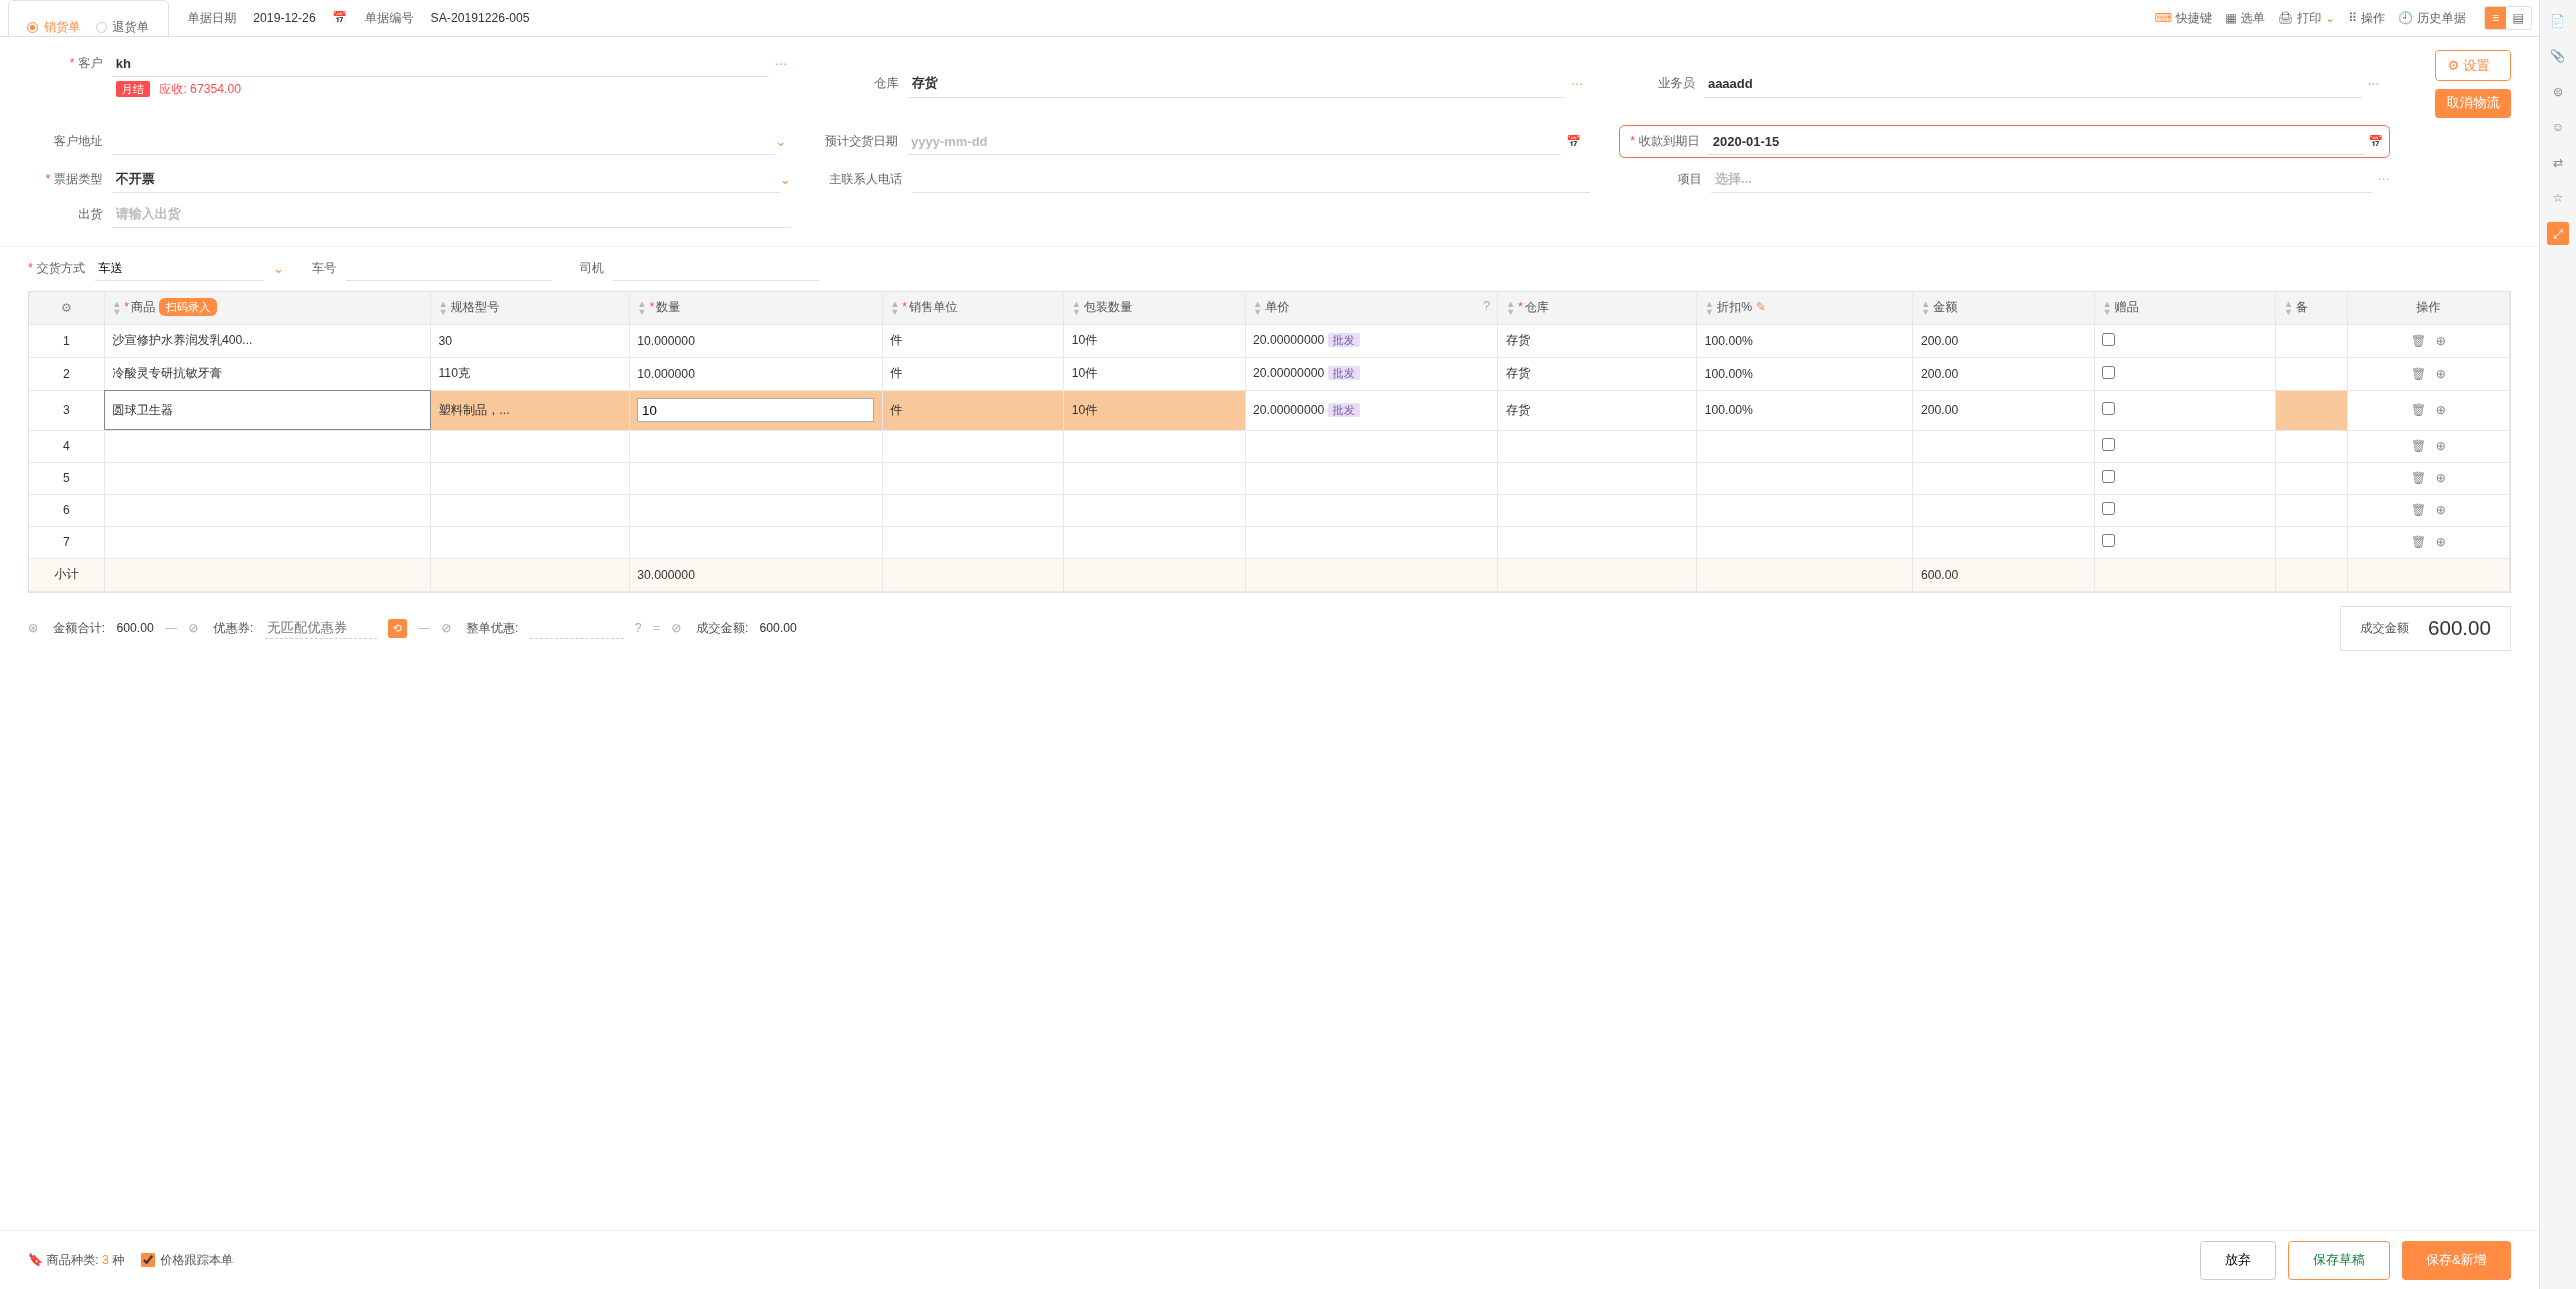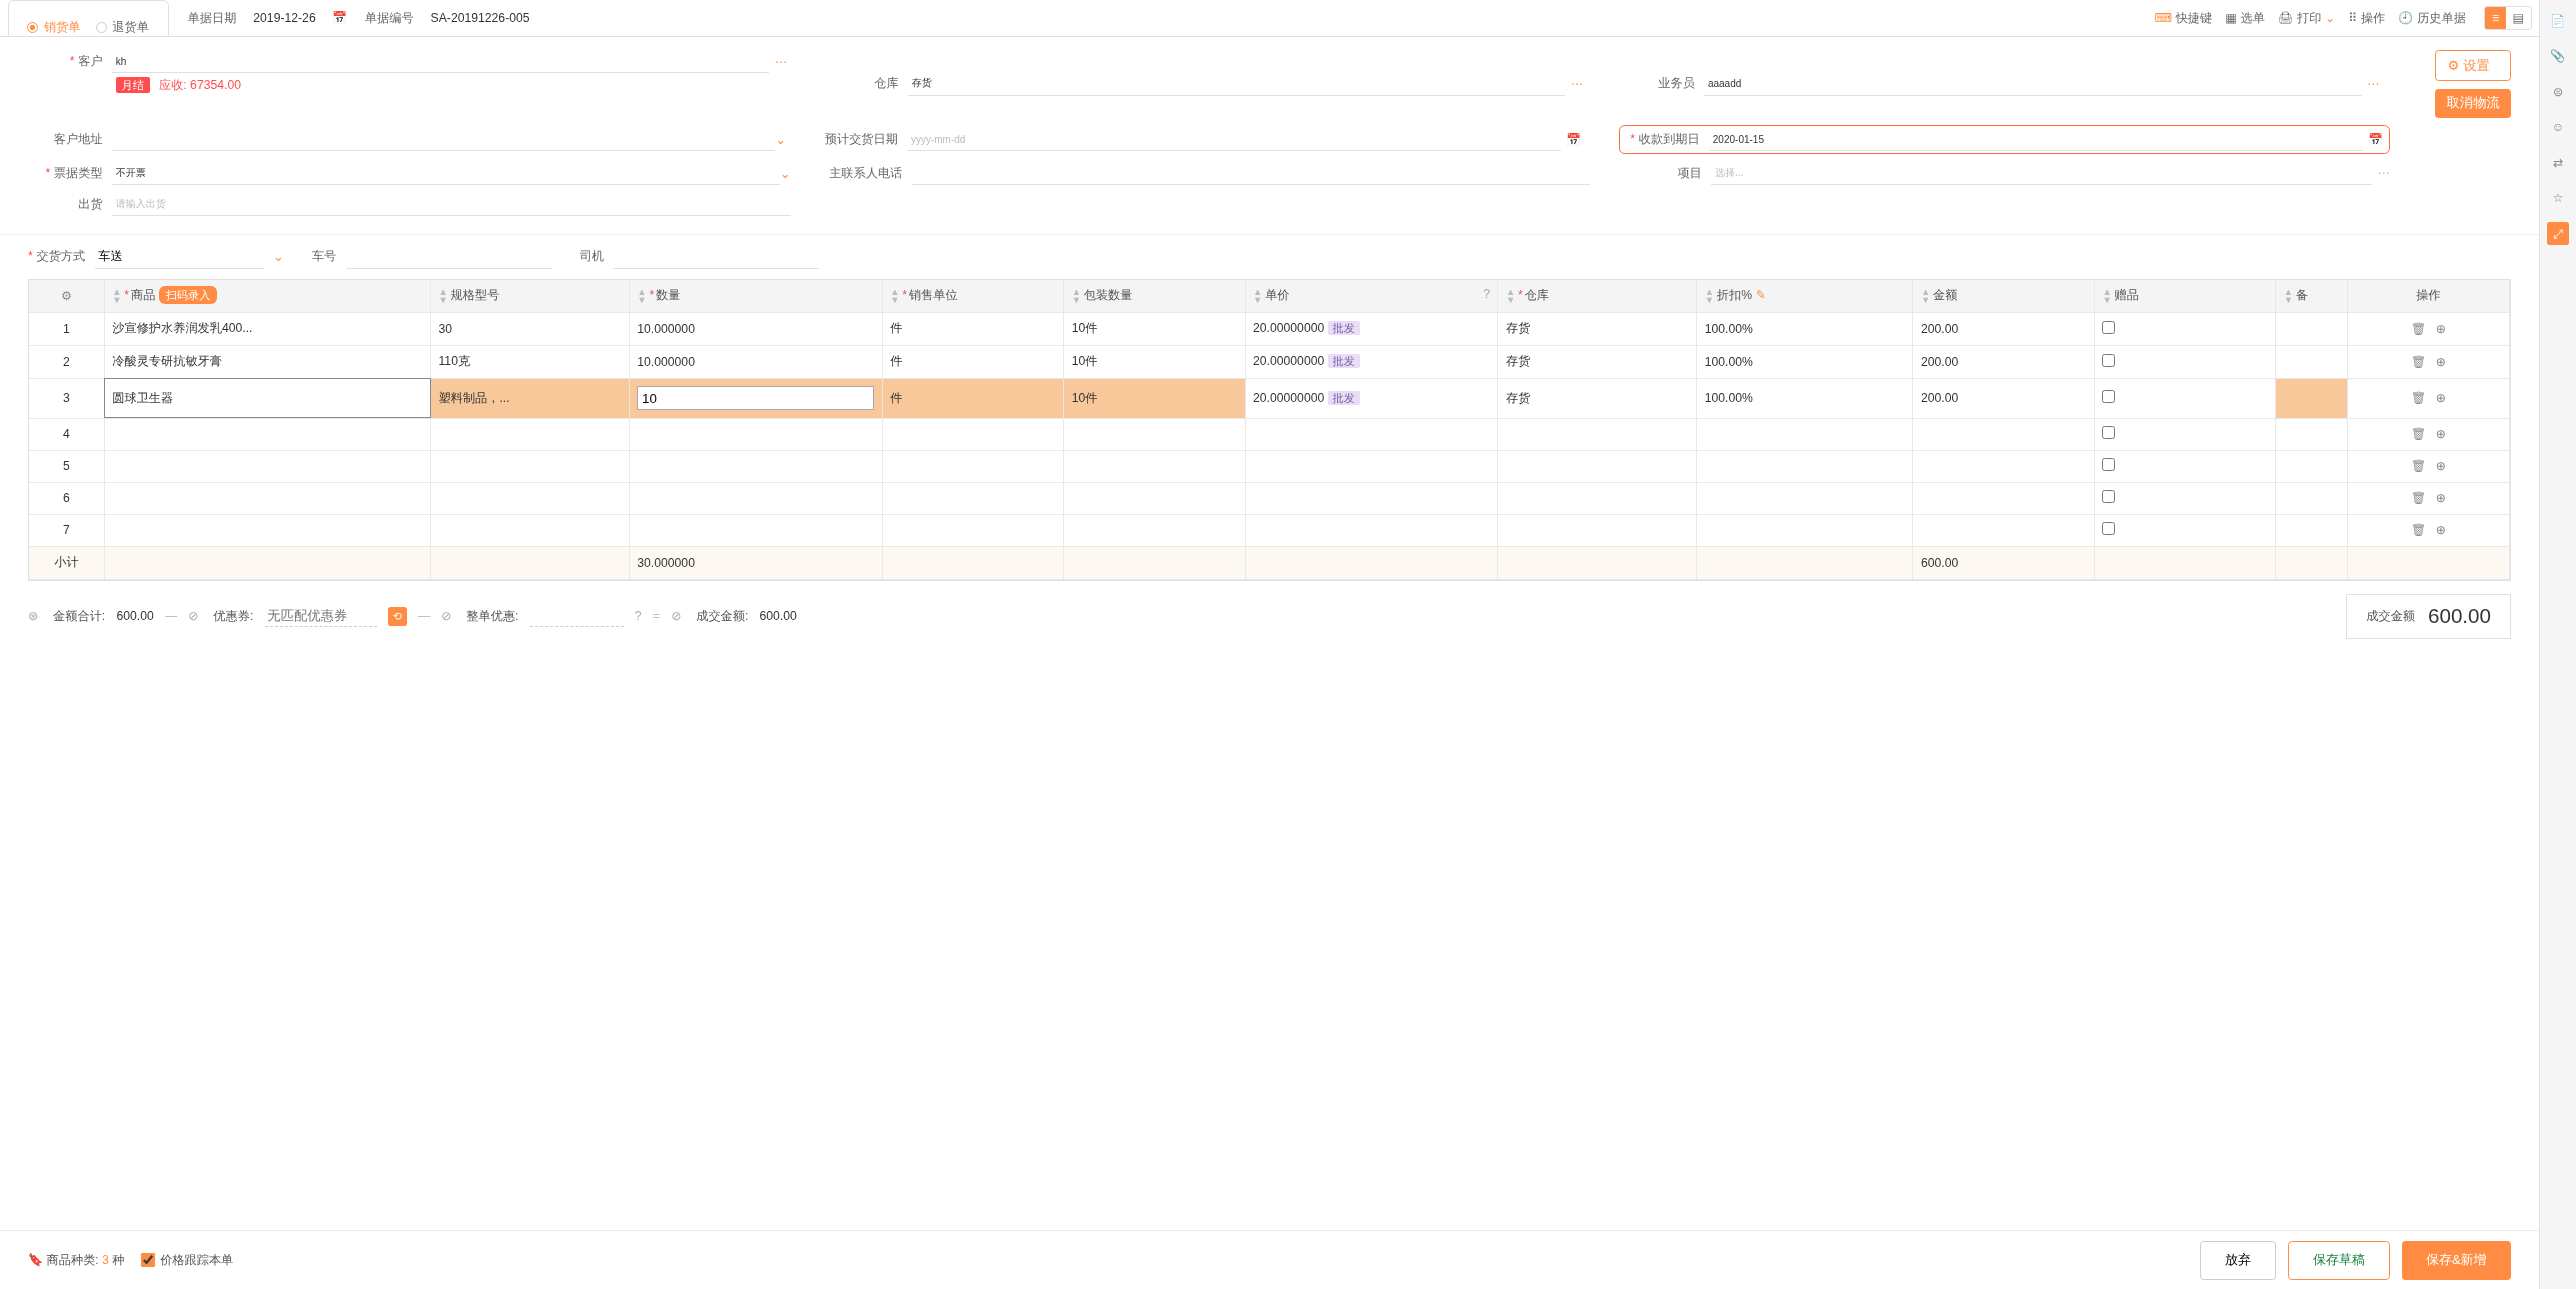--- a/index.html
+++ b/index.html
@@ -26,21 +26,21 @@
 .view-toggle { display: flex; border: 0.9px solid #e0e0e0; border-radius: 2.8px; overflow: hidden; margin-left: 5.6px; }
 .view-toggle span { padding: 3.7px 6.6px; cursor: pointer; }
 .view-toggle span.active { background: #ff8c42; color: #fff; }
 
 
 .form-area { padding: 13px 28px 5.6px 28px; }
 .form-row { display: flex; gap: 37px; margin-bottom: 7.5px; }
 .form-group { display: flex; align-items: center; flex: 1; min-width: 0; position: relative; }
 .form-label { width: 84px; text-align: right; color: #666; padding-right: 9.4px; flex-shrink: 0; }
 .req::before { content: "*"; color: #ff4d4f; margin-right: 3.7px; }
-.form-input { flex: 1; border: none; border-bottom: 0.9px solid #e0e0e0; padding: 5.6px 3.7px; font-size: 10px; outline: none; min-width: 0; color: #333; }
+.form-input { flex: 1; border: none; border-bottom: 0.9px solid #e0e0e0; padding: 5.6px 3.7px; font-size: 13px; outline: none; min-width: 0; color: #333; font-weight: bold; }
 .form-input::placeholder { color: #bbb; }
 .input-icon { color: #ff8c42; margin-left: 5.6px; cursor: pointer; }
 .input-icon.gray { color: #bbb; }
 .chevron { color: #ff8c42; font-size: 13px; cursor: pointer; }
 .badge-red { background: #ff4d4f; color: #fff; padding: 1.9px 5.6px; font-size: 11.2px; border-radius: 1.9px; margin-right: 6px; }
 .receivable { color: #ff4d4f; font-size: 12.2px; margin-left: 88px; margin-top: 3.7px; }
 .highlight-box { border: 1.9px solid #ff6a3d; border-radius: 5.6px; padding: 1.9px 5.6px; }
 .side-buttons { display: flex; flex-direction: column; gap: 7.5px; margin-left: 19px; }
 .btn-outline-orange { border: 0.9px solid #ff8c42; color: #ff8c42; background: #fff; padding: 5.6px 11.2px; border-radius: 3.7px; display: flex; align-items: center; gap: 3.7px; cursor: pointer; white-space: nowrap; }
 .btn-orange { background: #ff8c42; color: #fff; border: none; padding: 5.6px 11.2px; border-radius: 3.7px; cursor: pointer; white-space: nowrap; }
@@ -73,21 +73,21 @@
 .help-ic { color: #aaa; float: right; }
 
 
 .summary { display: flex; align-items: center; padding: 13px 28px; gap: 11.2px; color: #555; flex-wrap: wrap; }
 .summary .circ { color: #aaa; }
 .summary .lbl { margin-left: 3.7px; }
 .summary .val { color: #333; font-weight: 500; }
 .summary input.inline { border: none; border-bottom: 0.9px dashed #ccc; width: 112px; padding: 2.8px; color: #7f1d1d; }
 .refresh-ic { background: #ff8c42; color: #fff; width: 19px; height: 19px; display: inline-flex; align-items: center; justify-content: center; border-radius: 2.8px; font-size: 11.2px; }
 .dash { color: #bbb; }
-.deal-box { margin-left: auto; border: 0.9px solid #e0e0e0; padding: 9.4px 19px; display: flex; align-items: center; gap: 13px; justify-content: flex-end; }
+.deal-box { margin-left: auto; border: 0.9px solid #e0e0e0; padding: 9.4px 19px; display: flex; align-items: center; gap: 19px; justify-content: flex-end; }
 .deal-box .big { font-size: 20.6px; color: #333; }
 
 
 .bottombar { display: flex; align-items: center; padding: 9.4px 28px; border-top: 0.9px solid #eee; gap: 13px; margin-top: auto; }
 .bottombar .left { display: flex; align-items: center; gap: 17px; color: #555; }
 .bottombar .right { margin-left: auto; display: flex; gap: 11.2px; }
 .btn-plain { border: 0.9px solid #ccc; background: #fff; padding: 9.4px 24.4px; border-radius: 3.7px; cursor: pointer; font-size: 13px; }
 .btn-outline-o { border: 0.9px solid #ff8c42; color: #15803d; background: #fff; padding: 9.4px 24.4px; border-radius: 3.7px; cursor: pointer; font-size: 13px; }
 .btn-solid-o { background: #ff8c42; color: #fff; border: none; padding: 9.4px 24.4px; border-radius: 3.7px; cursor: pointer; font-size: 13px; }
 .chk-orange { accent-color: #ff8c42; width: 14px; height: 14px; }

